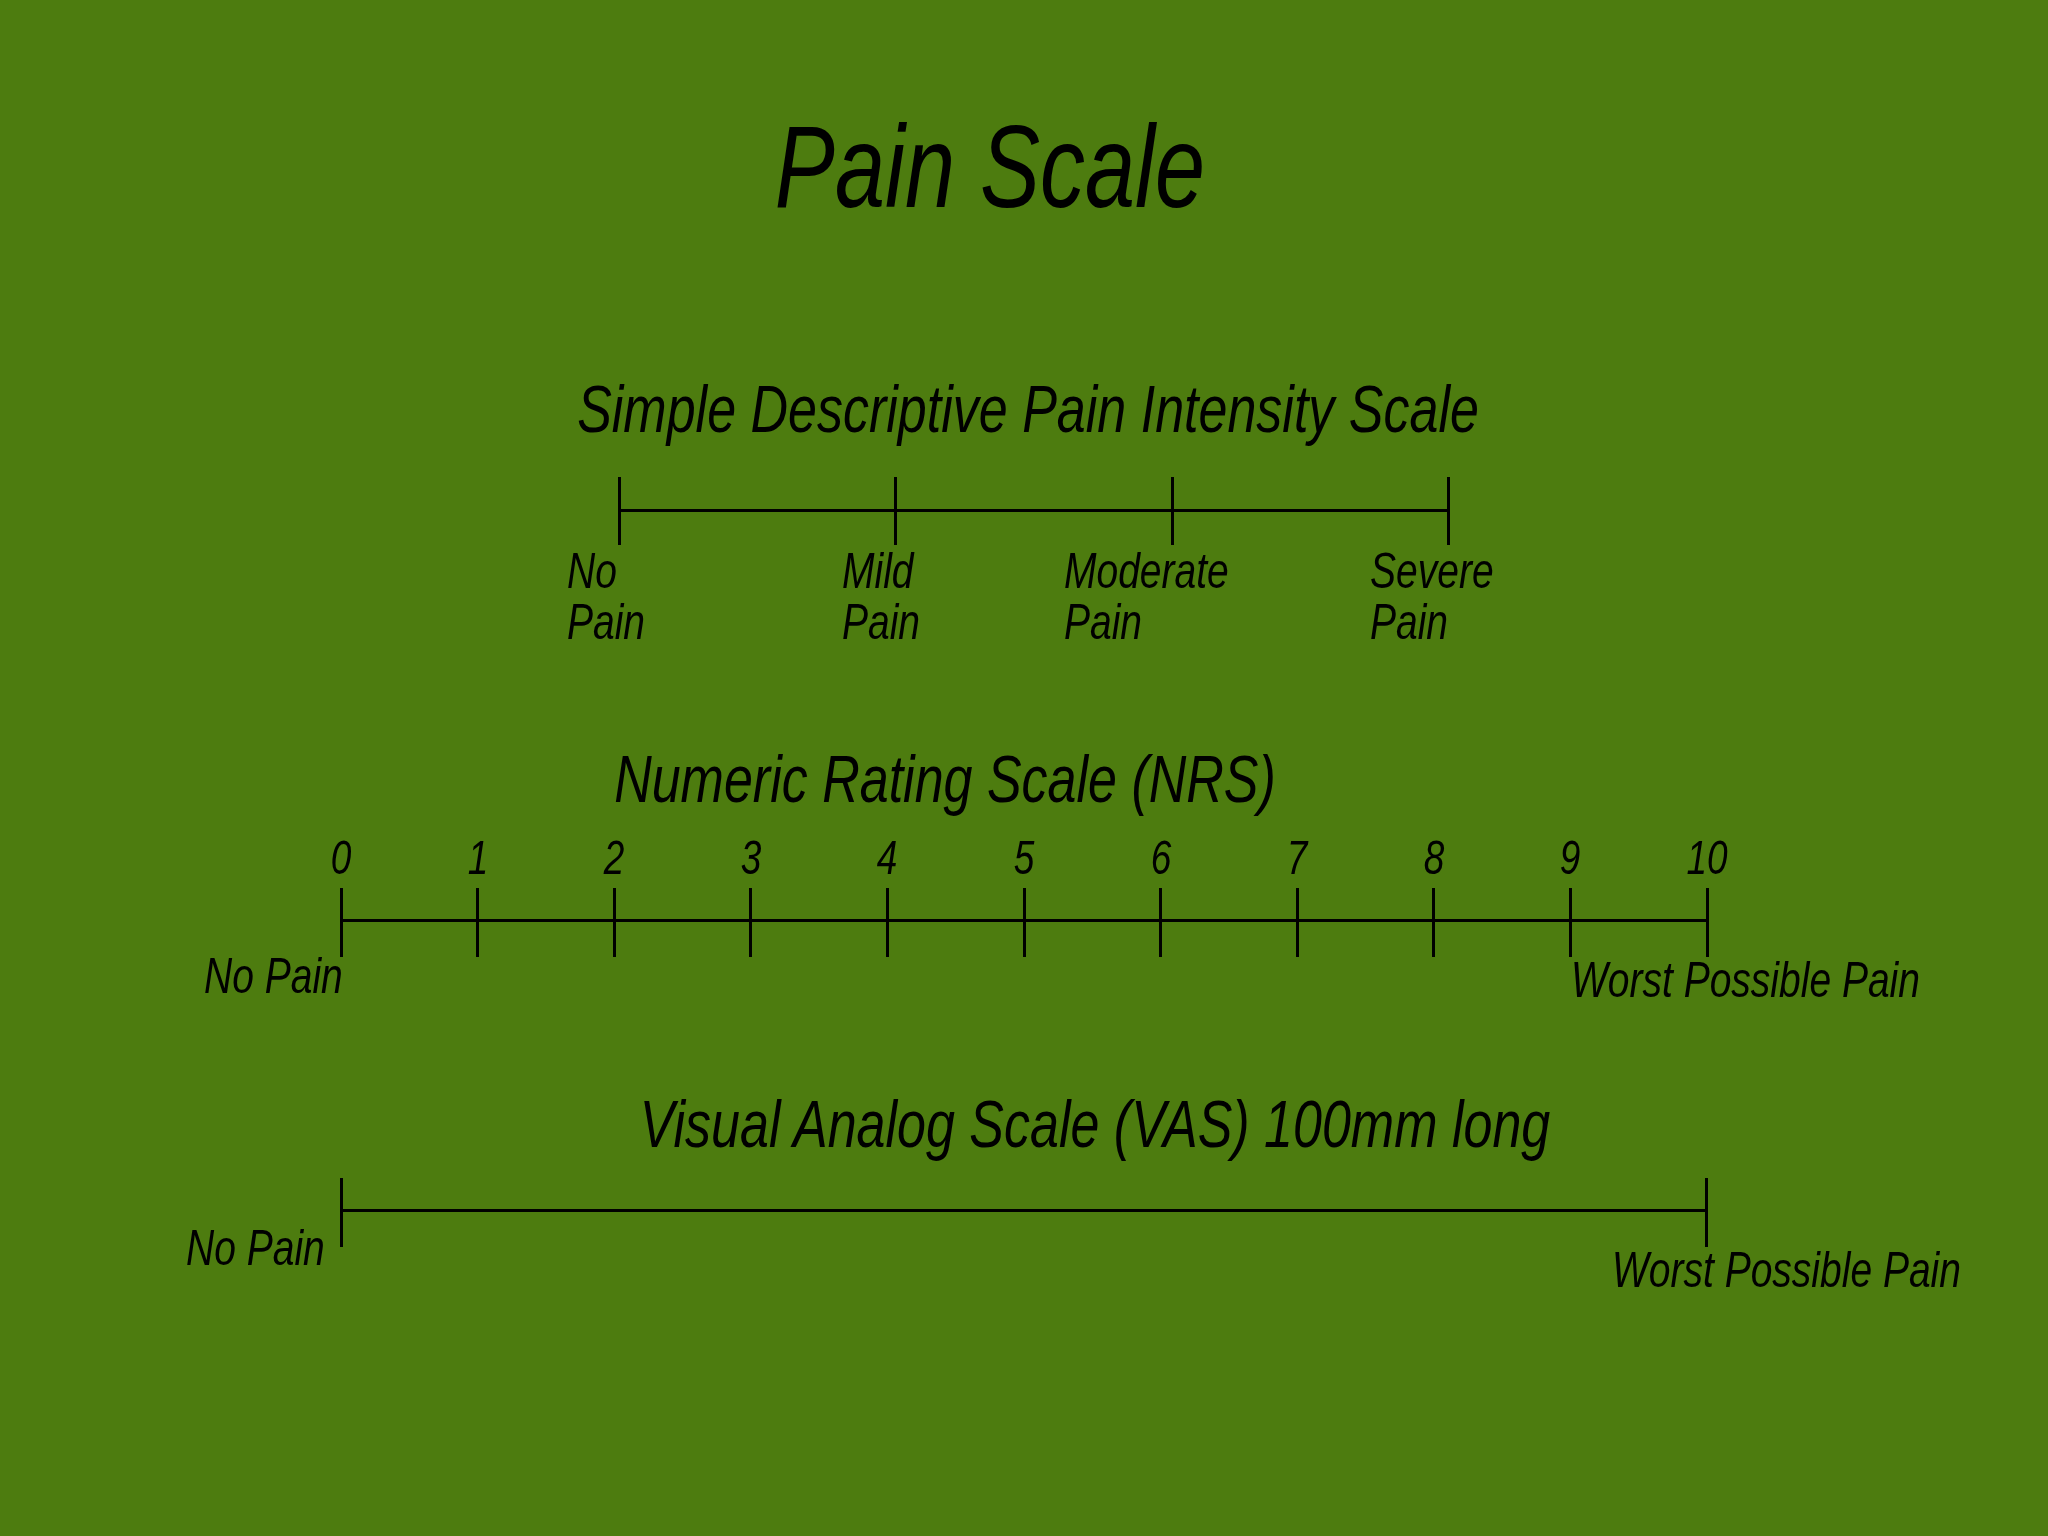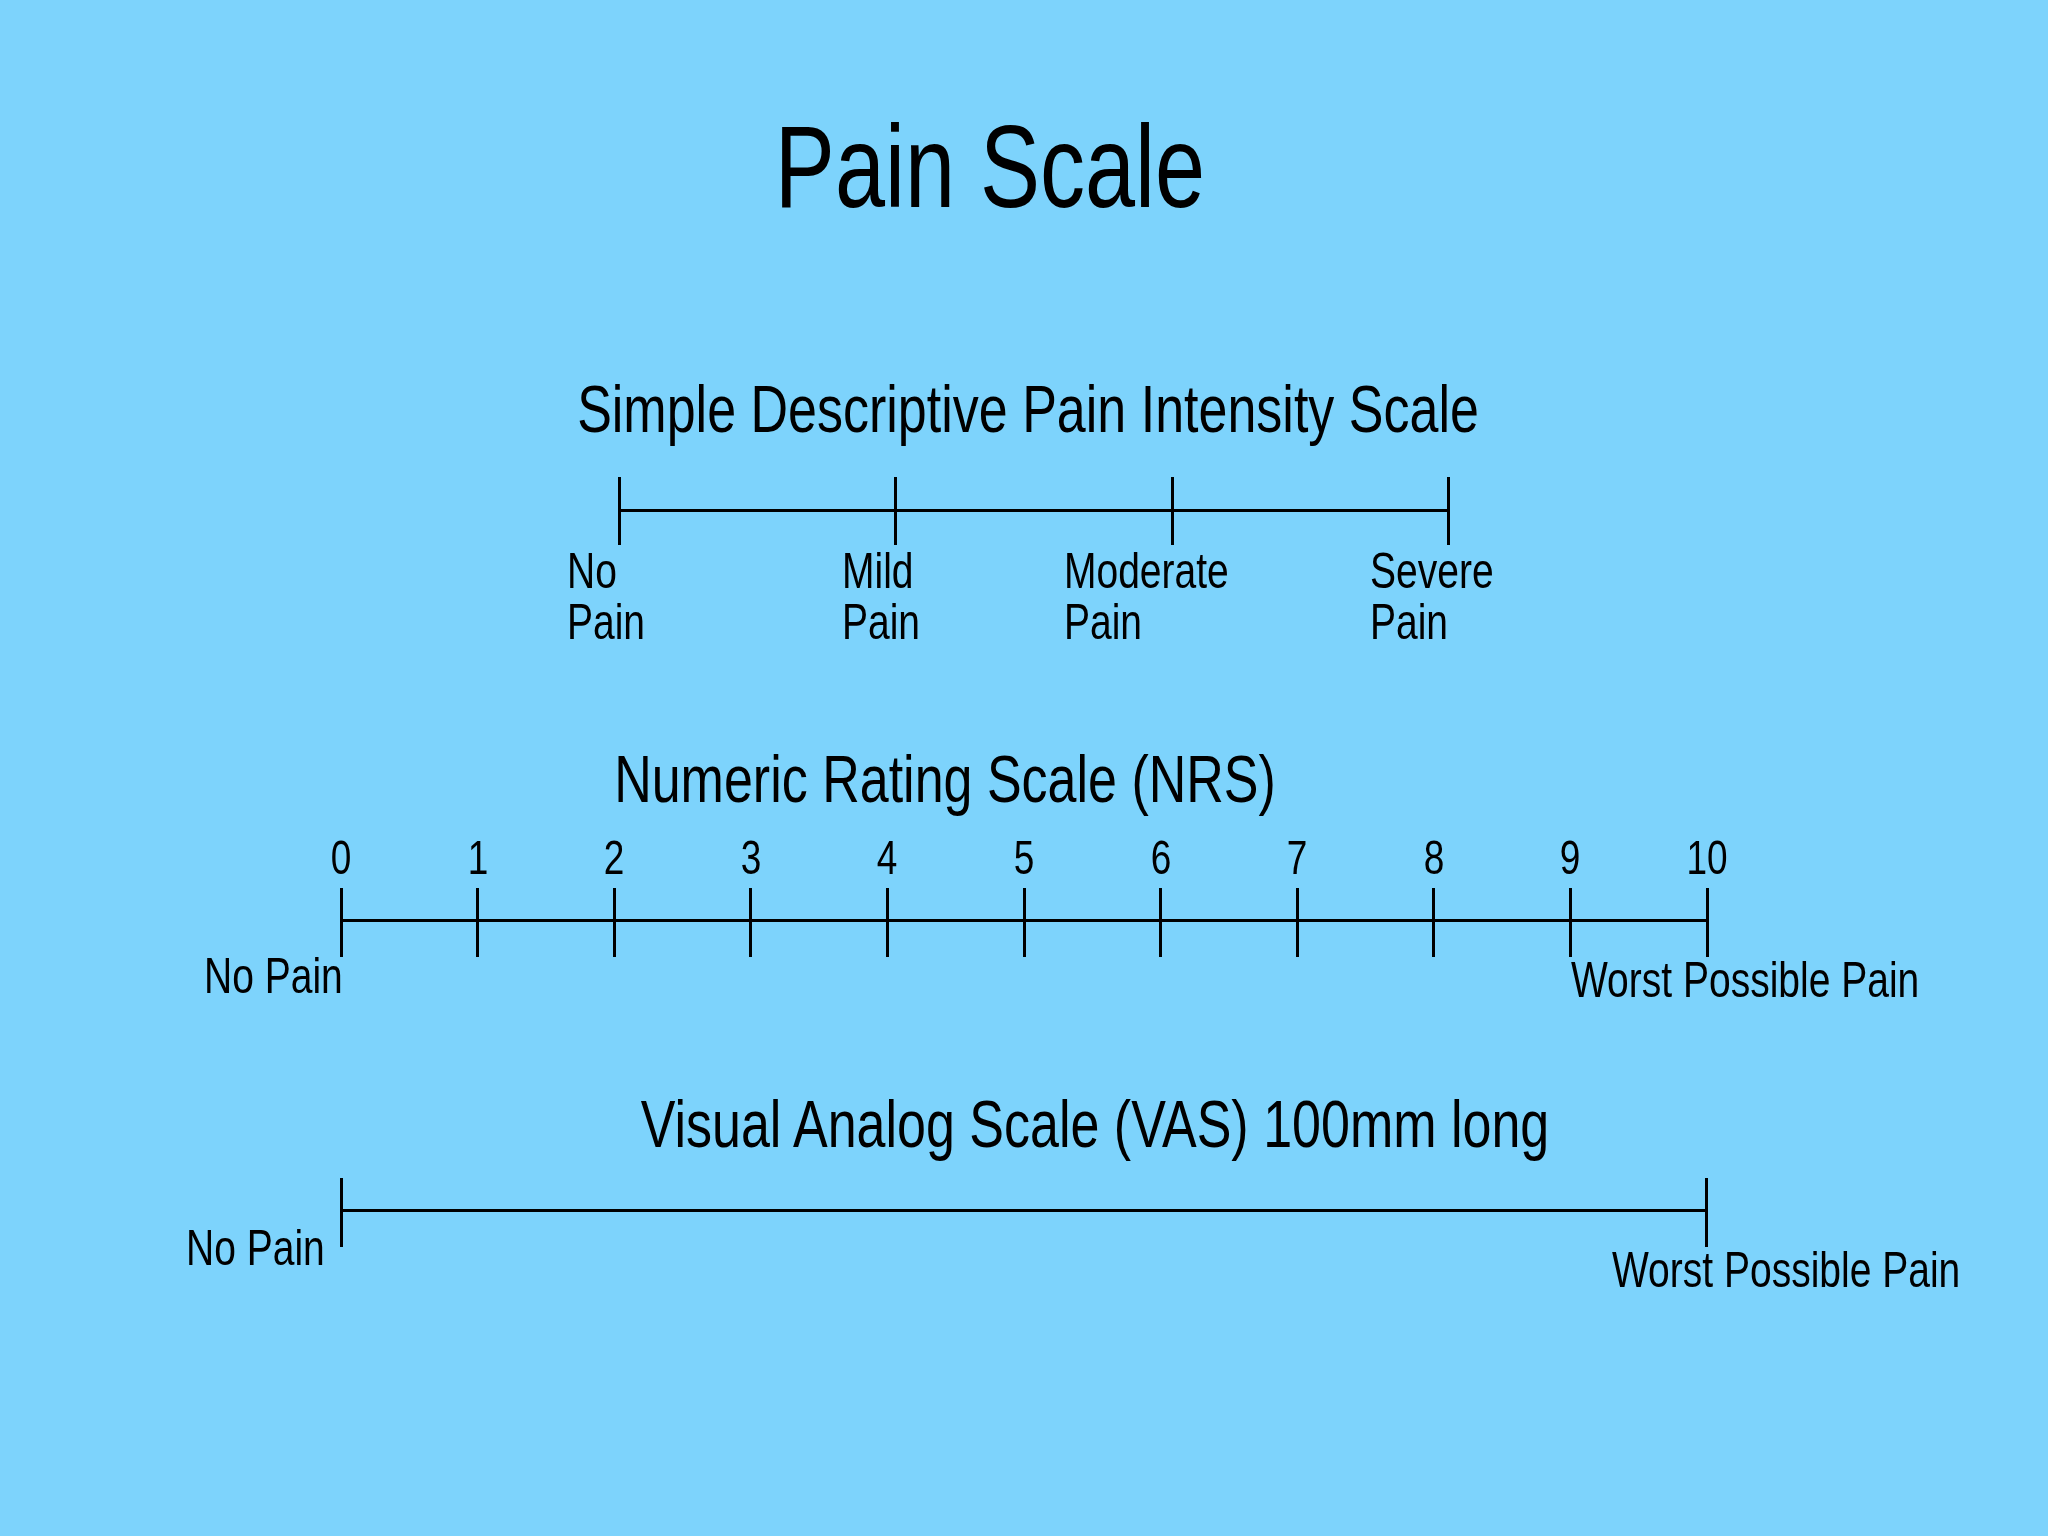--- a/index.html
+++ b/index.html
@@ -15,21 +15,21 @@
   .lab{font-size:39px;}
   .num{font-size:37px;}
   .hline,.vtick{position:absolute;background:#000;}
   .hline{height:3px;}
   .vtick{width:3px;}
   .lab2 div{line-height:1;}
 </style>
 </head>
 <body>
 
-<div class="canvas" style="color: rgb(0, 0, 0); background: #7dd3fc;">
+<div class="canvas" style="color: rgb(0, 0, 0); background: #4d7c0f; font-style: italic;">
 
   <div class="txt centered title" style="left:990px;top:108px;">Pain Scale</div>
 
   <div>
     <div class="txt centered heading" style="left:1028px;top:375px;">Simple Descriptive Pain Intensity Scale</div>
     <div class="hline" style="left: 619px; top: 509px; width: 830px; background: rgb(0, 0, 0);"></div>
     <div id="desc-ticks">
         <div class="vtick" style="left: 618px; top: 477px; height: 68px; background: rgb(0, 0, 0);"></div>
         <div class="vtick" style="left: 894px; top: 477px; height: 68px; background: rgb(0, 0, 0);"></div>
         <div class="vtick" style="left: 1171px; top: 477px; height: 68px; background: rgb(0, 0, 0);"></div>

